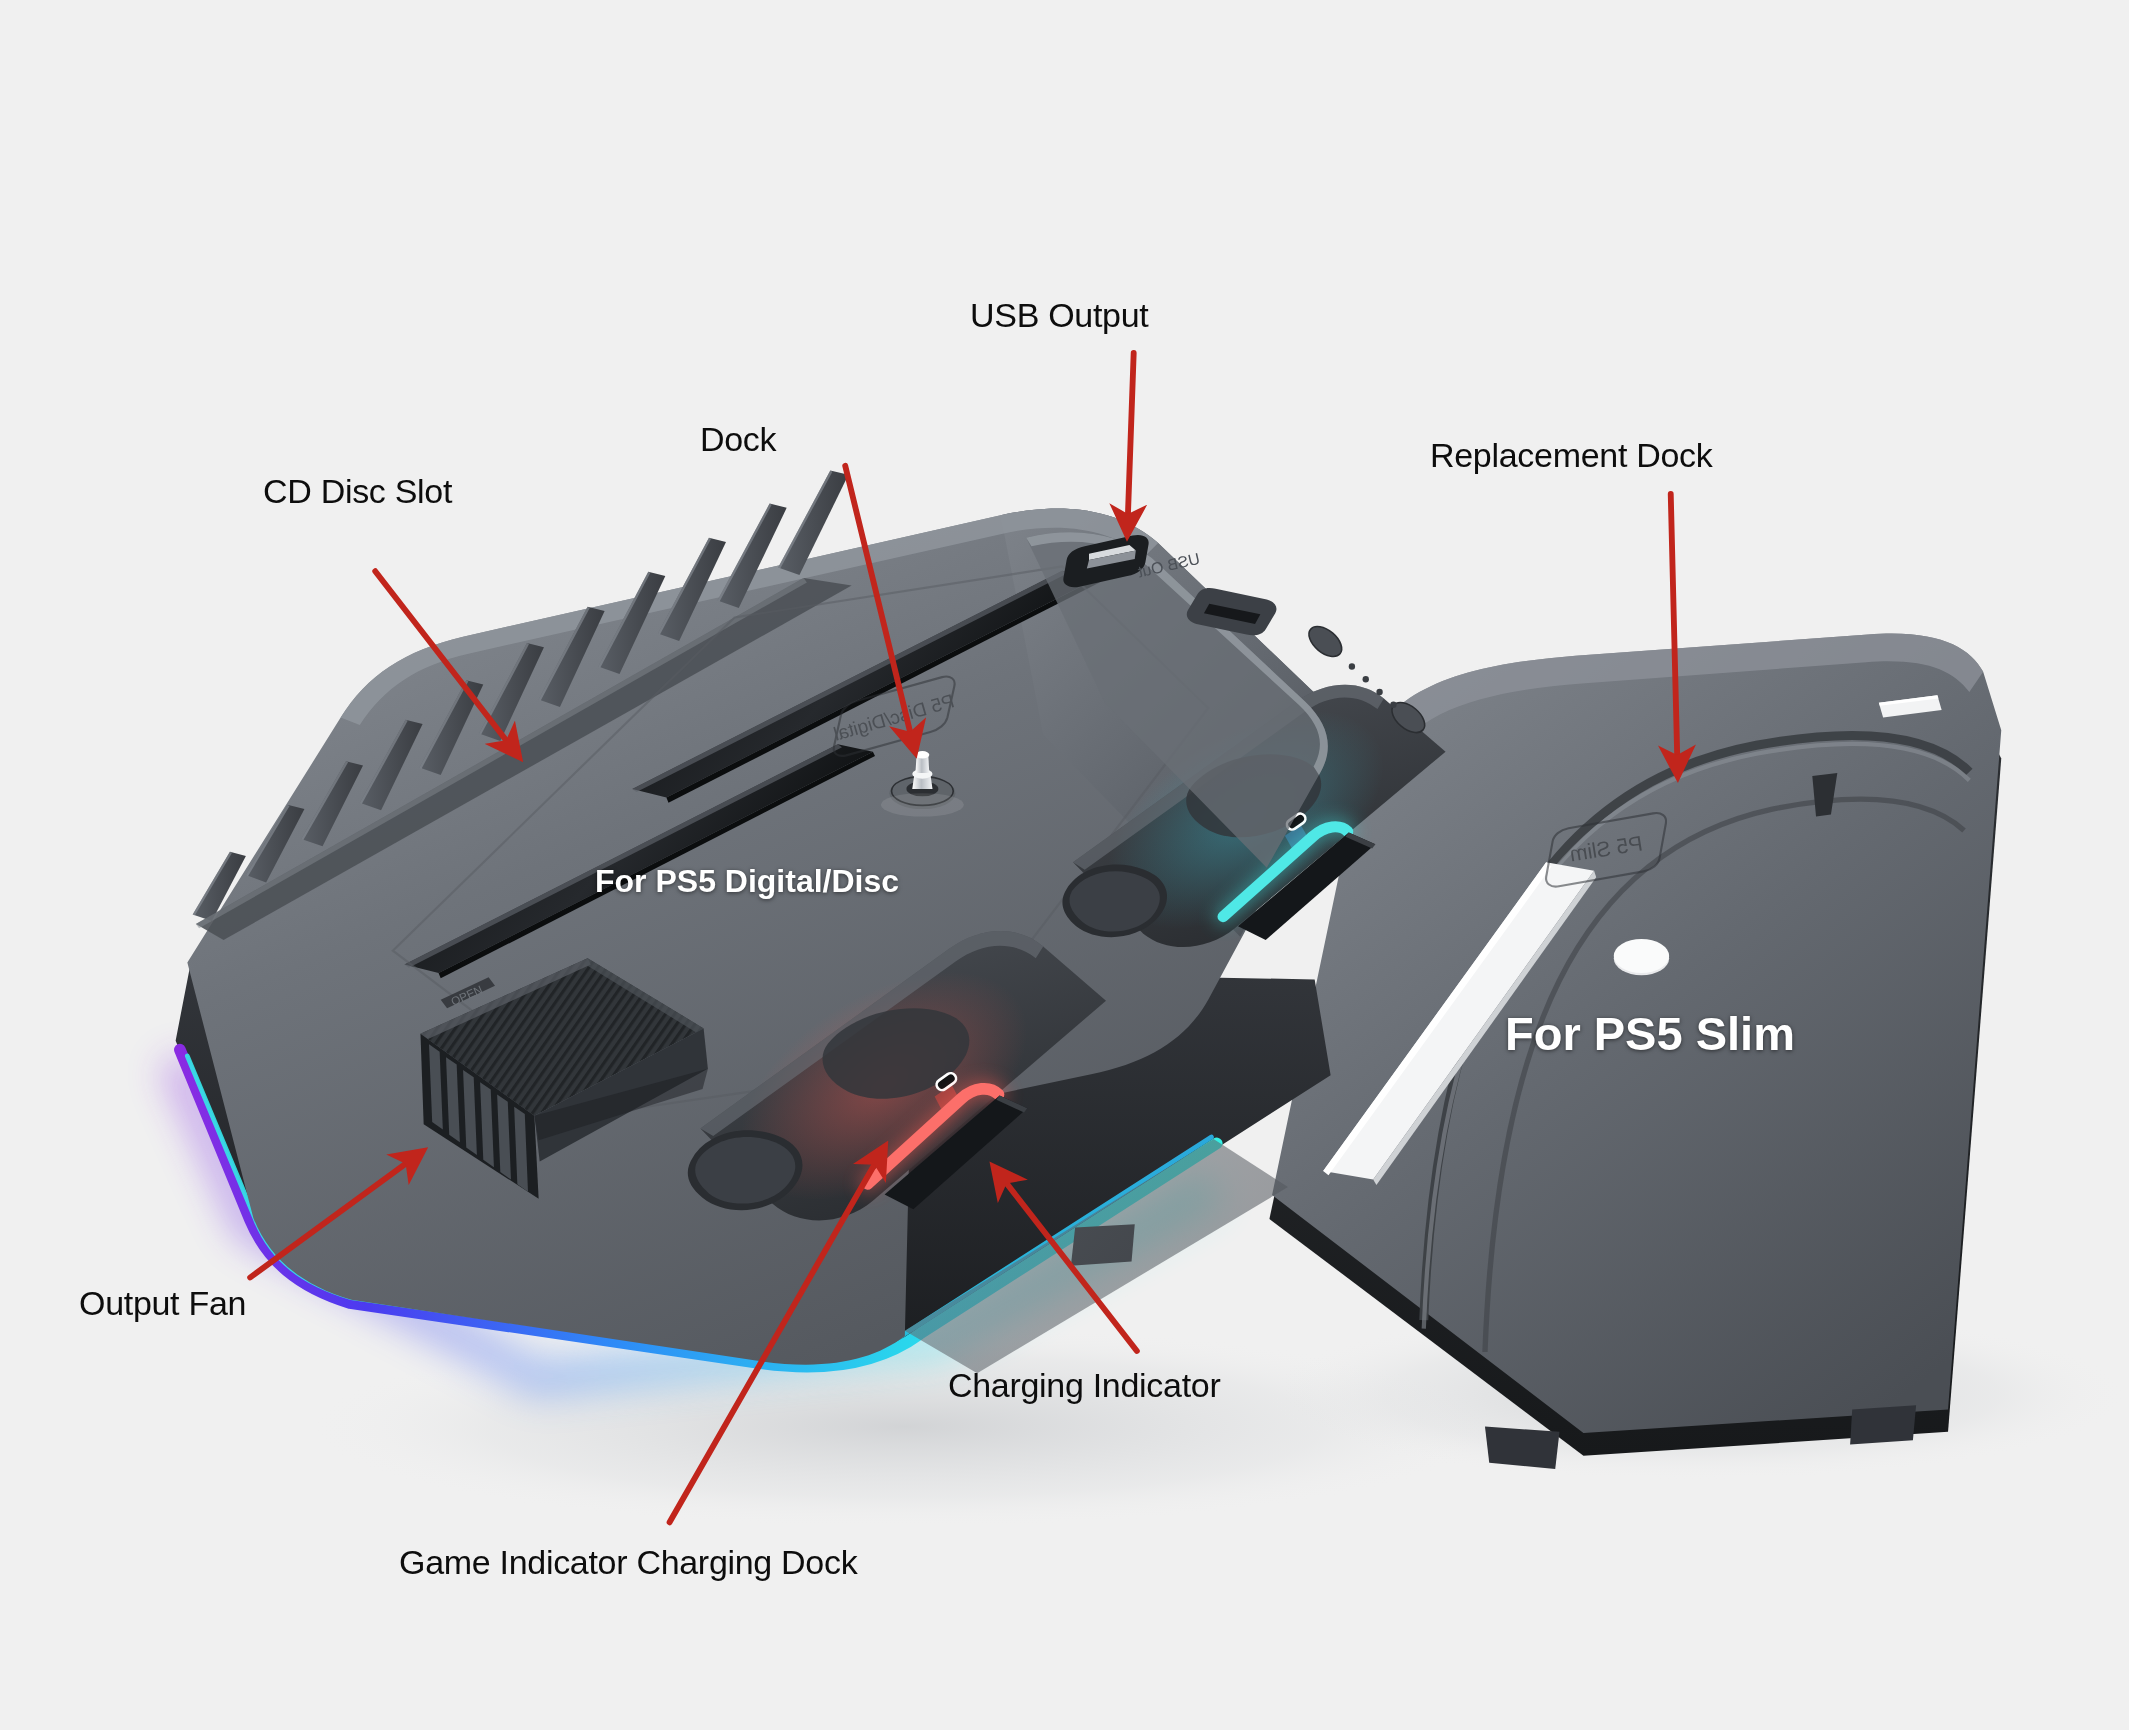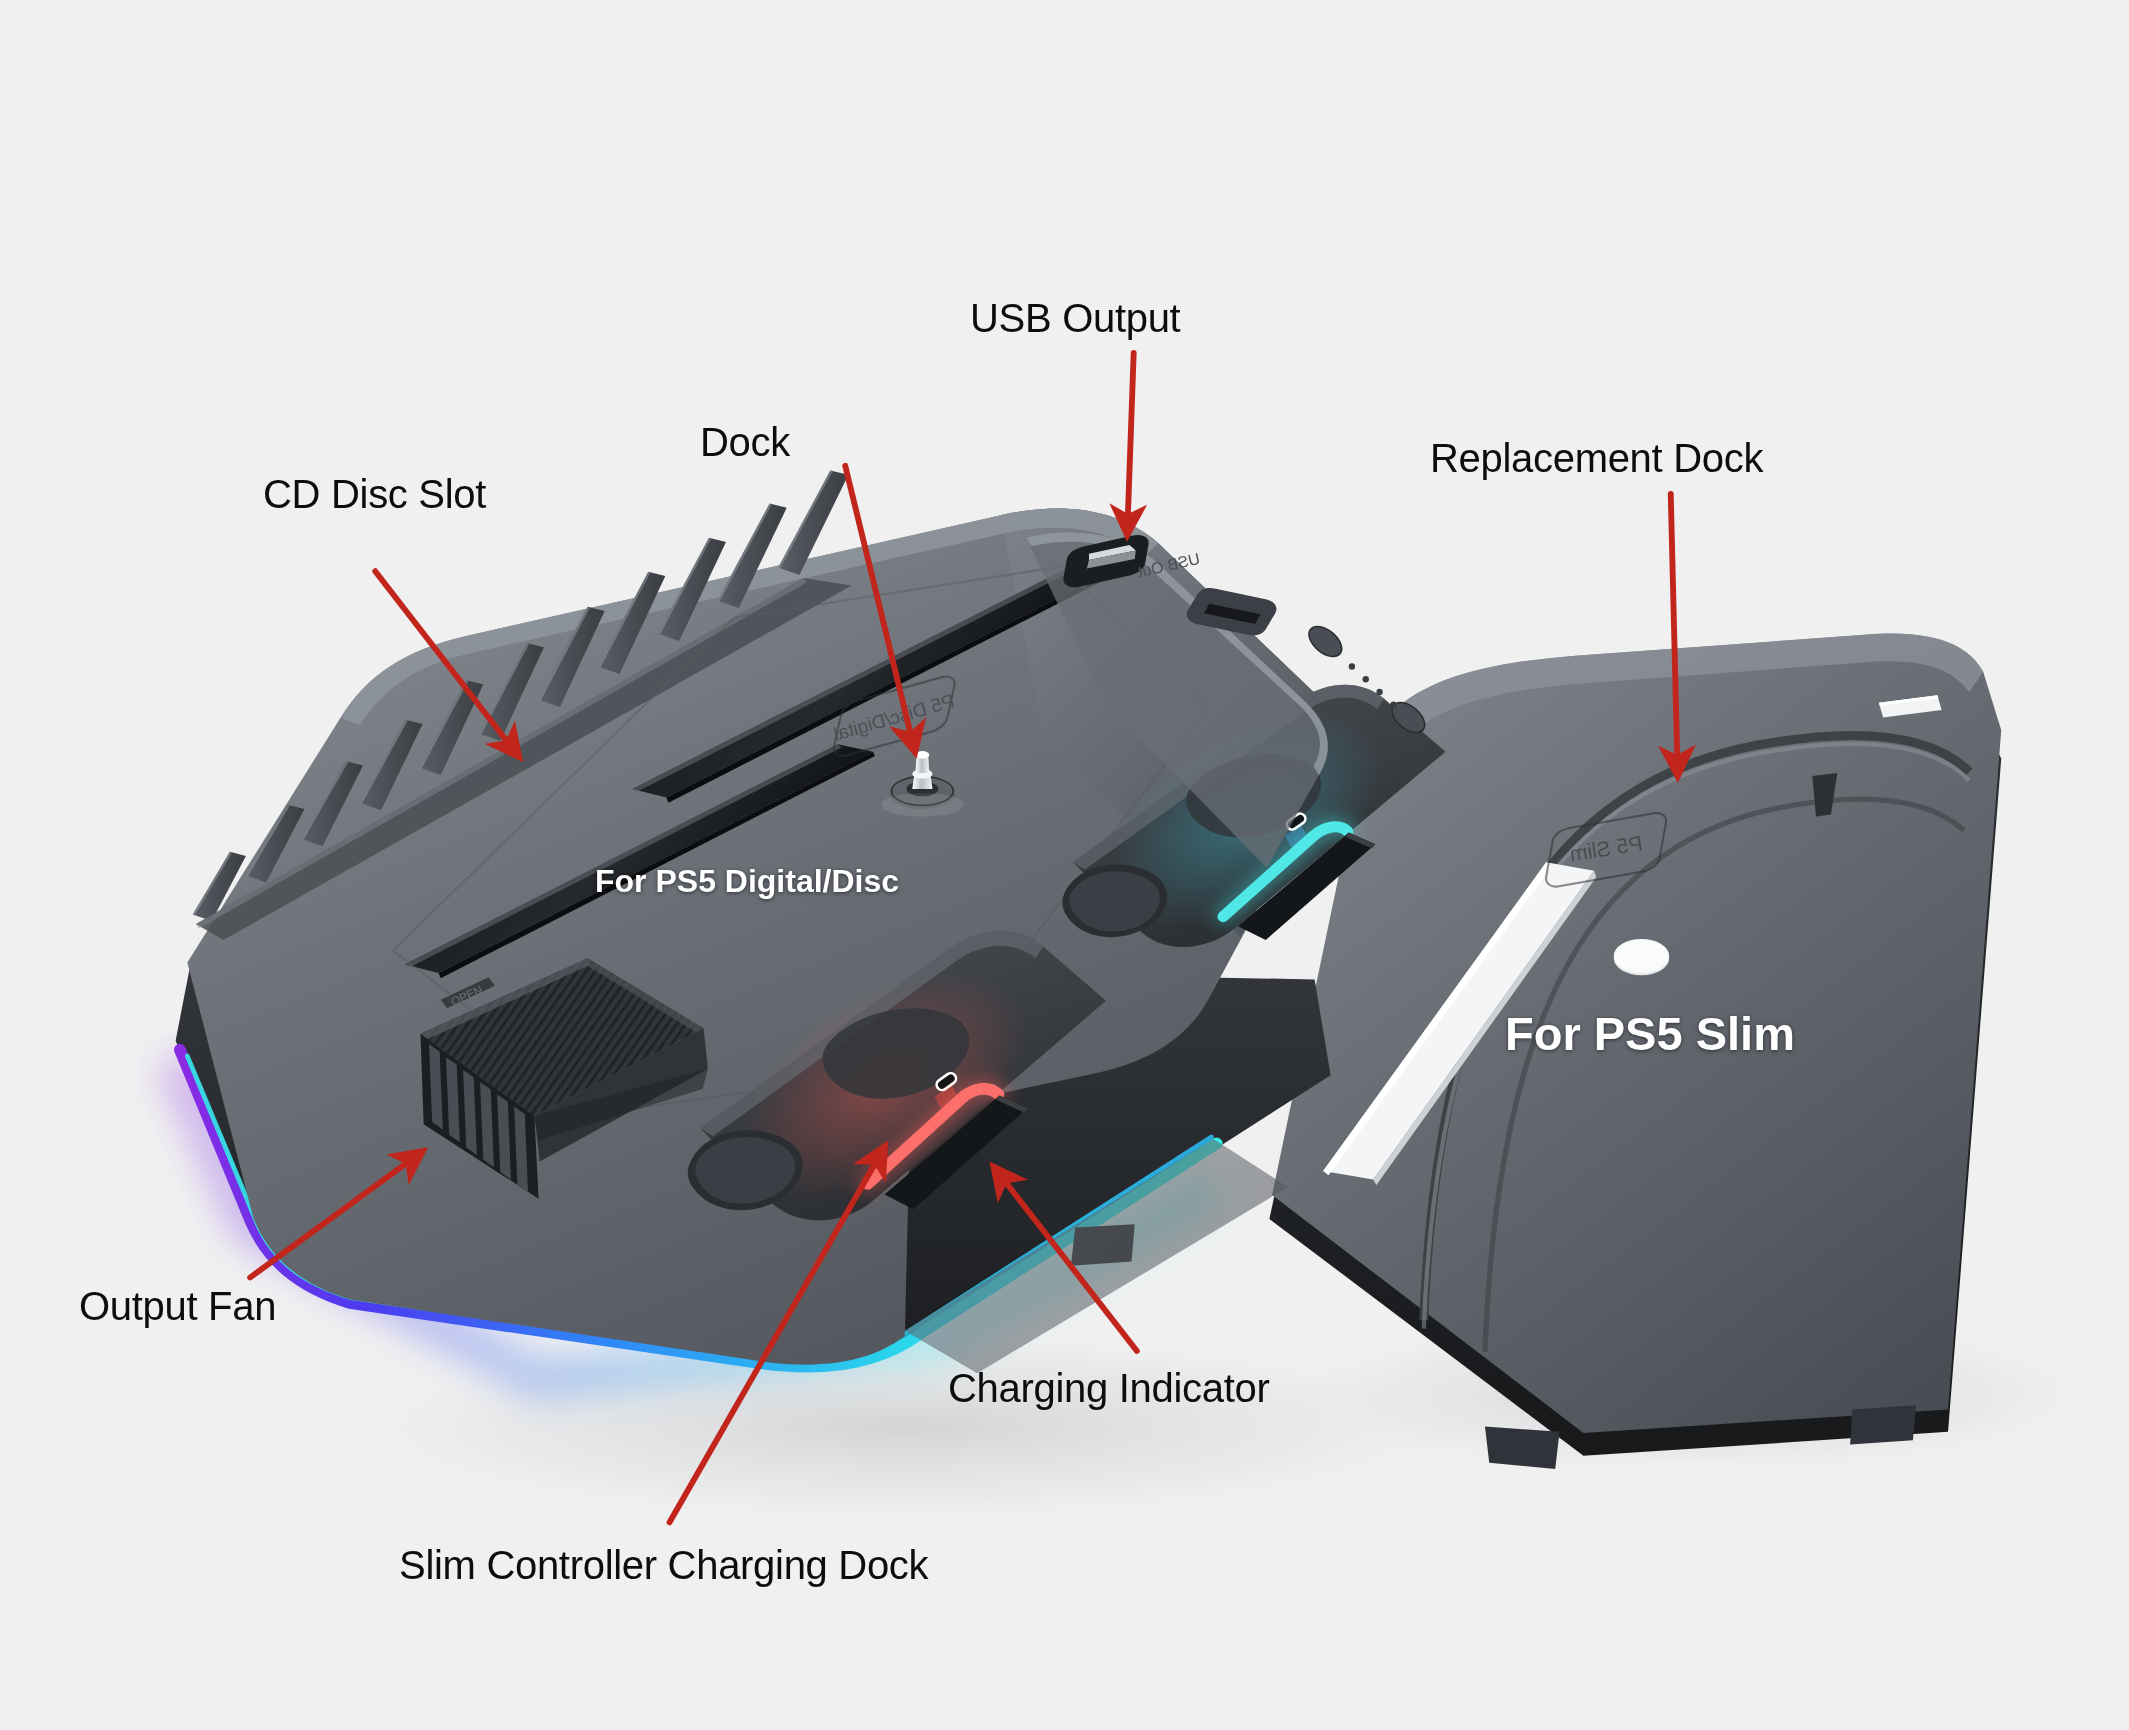--- a/index.html
+++ b/index.html
@@ -9,21 +9,21 @@
     font-family:"Liberation Sans", sans-serif;
     overflow:hidden;
     position:relative;
   }
   #stage{position:absolute;inset:0;width:2129px;height:1730px;}
   #stage svg{position:absolute;left:0;top:0;width:2129px;height:1730px;}
 
   .callout{
     position:absolute;
     color:#0d0d0d;
-    font-size:40px;
+    font-size:34px;
     font-weight:400;
     white-space:nowrap;
     letter-spacing:-0.3px;
     line-height:1;
   }
   .onbody{
     position:absolute;
     color:#ffffff;
     font-weight:bold;
     white-space:nowrap;
@@ -443,19 +443,19 @@
     <line x1="1258" y1="2860" x2="1660" y2="2158"></line>
   </g>
 </svg>
 
 <div class="callout" id="lbl-usb">USB Output</div>
 <div class="callout" id="lbl-screw">Dock</div>
 <div class="callout" id="lbl-cd">CD Disc Slot</div>
 <div class="callout" id="lbl-replacement">Replacement Dock</div>
 <div class="callout" id="lbl-cooling">Output Fan</div>
 <div class="callout" id="lbl-charging">Charging Indicator</div>
-<div class="callout" id="lbl-dock">Slim Controller Charging Dock</div>
+<div class="callout" id="lbl-dock">Game Indicator Charging Dock</div>
 
 <div class="onbody" id="lbl-ps5-digital">For PS5 Digital/Disc</div>
 <div class="onbody" id="lbl-ps5-slim">For PS5 Slim</div>
 
 </div>
 
 
 </body></html>

